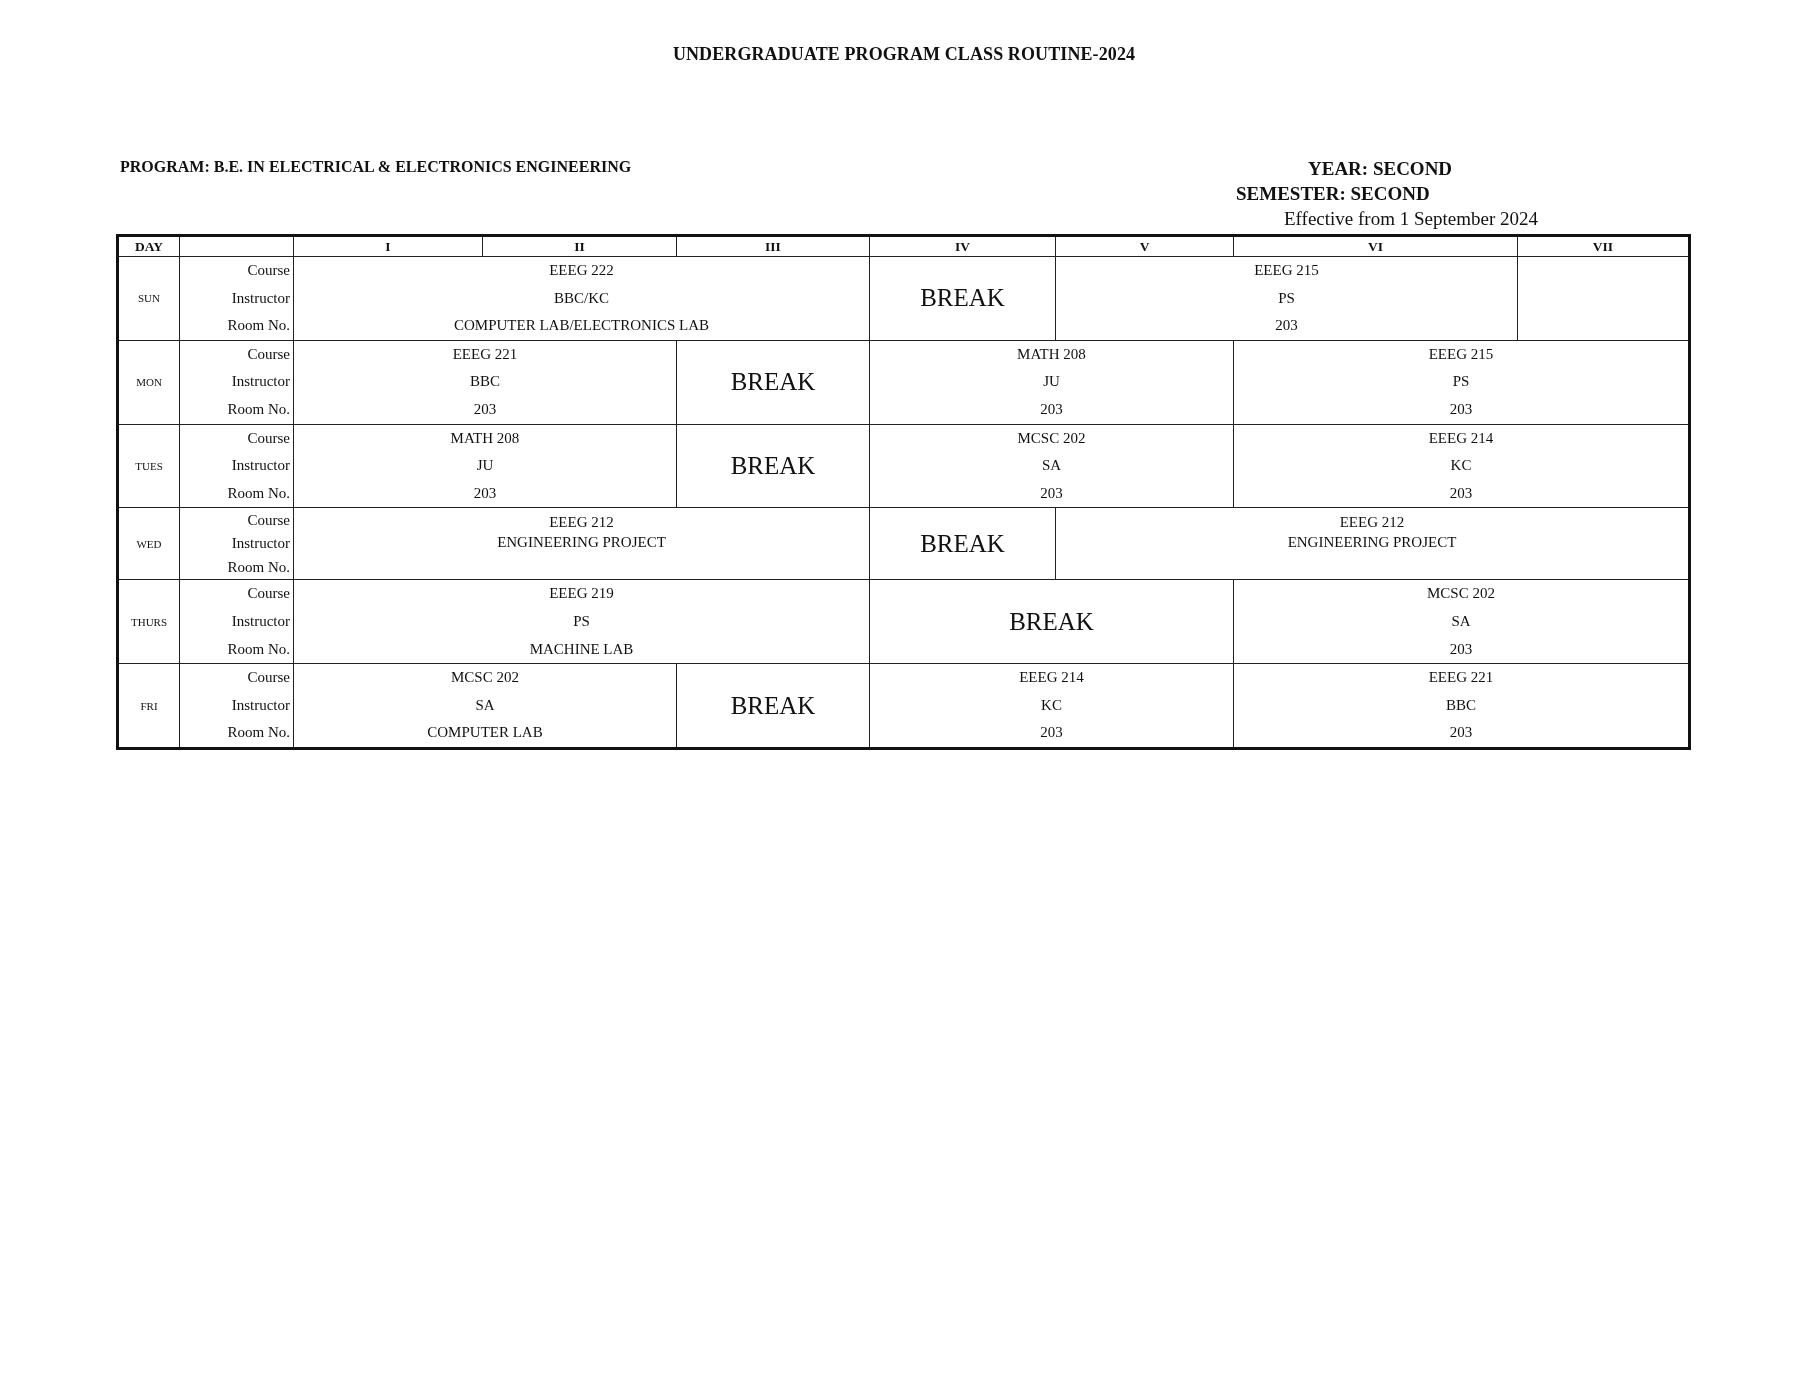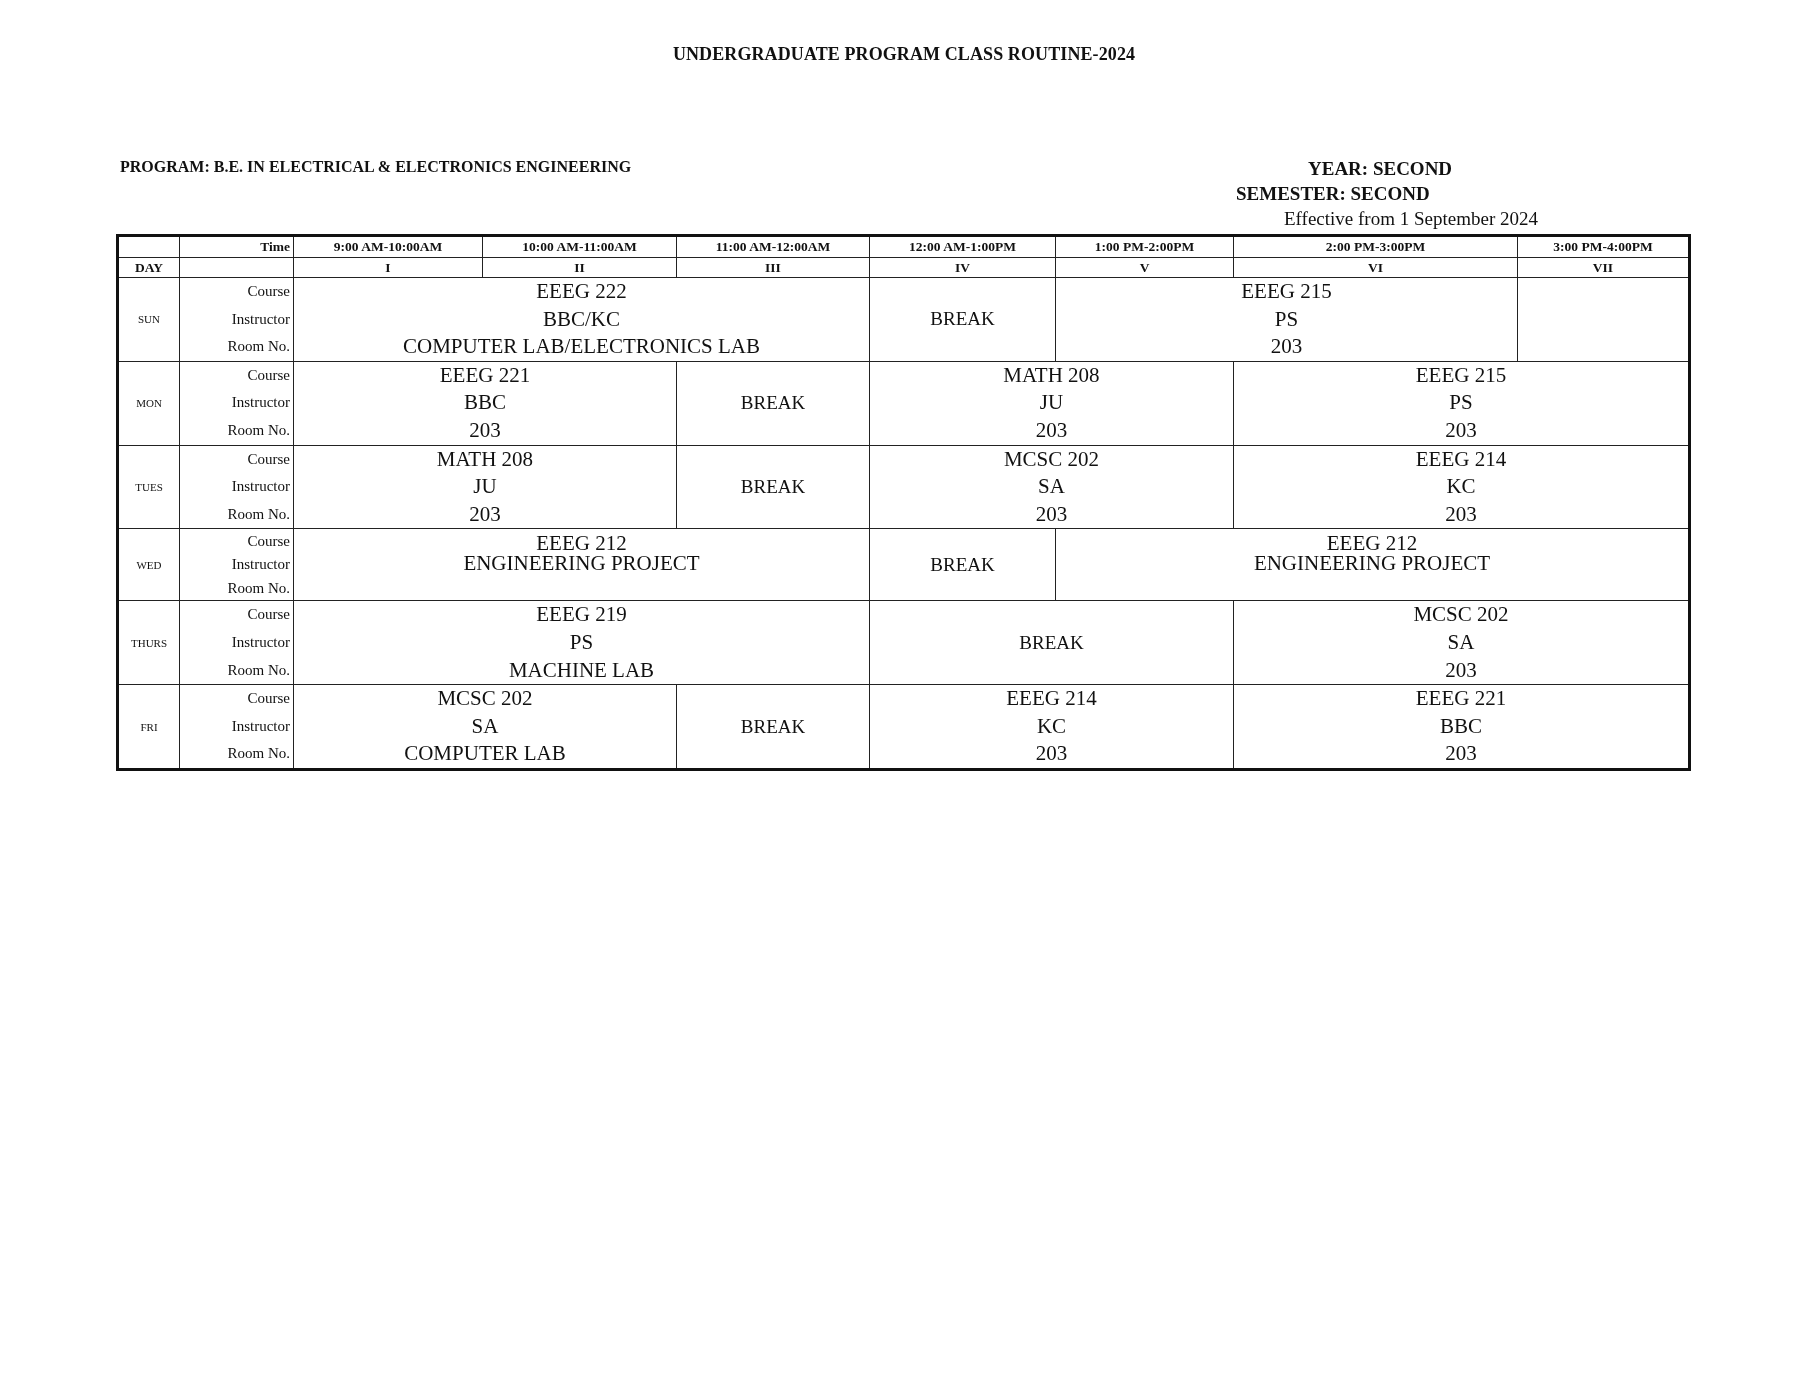--- a/index.html
+++ b/index.html
@@ -20,24 +20,24 @@
   table.routine td {
     border:1px solid #222; padding:0; text-align:center; vertical-align:middle;
     overflow:hidden; white-space:nowrap;
   }
   .hdr td { font-weight:bold; font-size:13.5px; height:20px; line-height:18px; }
   .hdr2 td { border-bottom:3px solid #111; height:19px; line-height:17px; }
   .daycell { font-size:11px; }
   .labels { text-align:right !important; font-size:15px; padding-right:3px !important; }
   .labels div { height:27.6px; line-height:27.6px; }
   .wed-labels div { height:23.5px; line-height:23.5px; }
-  .slot { font-size:21px; }
+  .slot { font-size:15px; }
   .slot div { height:27.6px; line-height:27.6px; }
   .wed-slot div { height:20px; line-height:20px; }
-  .break { font-size:19px; }
+  .break { font-size:25px; }
   .time-label { text-align:right !important; padding-right:3px !important; }
   .day-row td { border-top:1.5px solid #111; }
 </style>
 </head>
 <body>
 
 <div class="abs title">UNDERGRADUATE PROGRAM CLASS ROUTINE-2024</div>
 <div class="abs program">PROGRAM: B.E. IN ELECTRICAL &amp; ELECTRONICS ENGINEERING</div>
 <div class="abs year">YEAR: SECOND</div>
 <div class="abs semester">SEMESTER: SECOND</div>
@@ -50,31 +50,20 @@
     <col style="width:189px">
       <col style="width:194px">
       <col style="width:193px">
     <col style="width:186px">
       <col style="width:178px">
       <col style="width:284px">
       <col style="width:172px">
   </colgroup>
 
   <tbody>
-      <tr class="hdr">
-    <td></td>
-    <td class="time-label">Time</td>
-    <td>9:00 AM-10:00AM</td>
-    <td>10:00 AM-11:00AM</td>
-    <td>11:00 AM-12:00AM</td>
-    <td>12:00 AM-1:00PM</td>
-    <td>1:00 PM-2:00PM</td>
-    <td>2:00 PM-3:00PM</td>
-    <td>3:00 PM-4:00PM</td>
-  </tr>
   <tr class="hdr hdr2">
     <td>DAY</td>
     <td></td>
     <td>I</td>
     <td>II</td>
     <td>III</td>
     <td>IV</td>
     <td>V</td>
     <td>VI</td>
     <td>VII</td>

